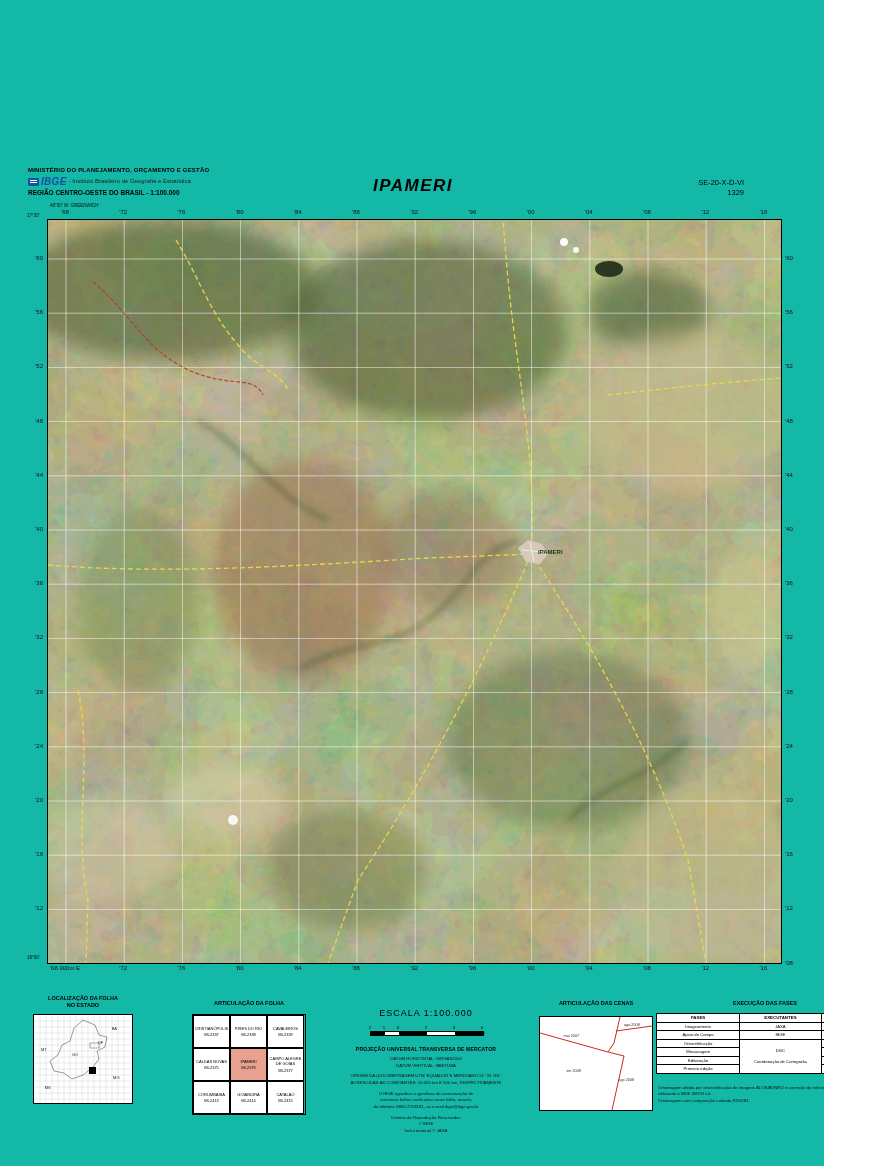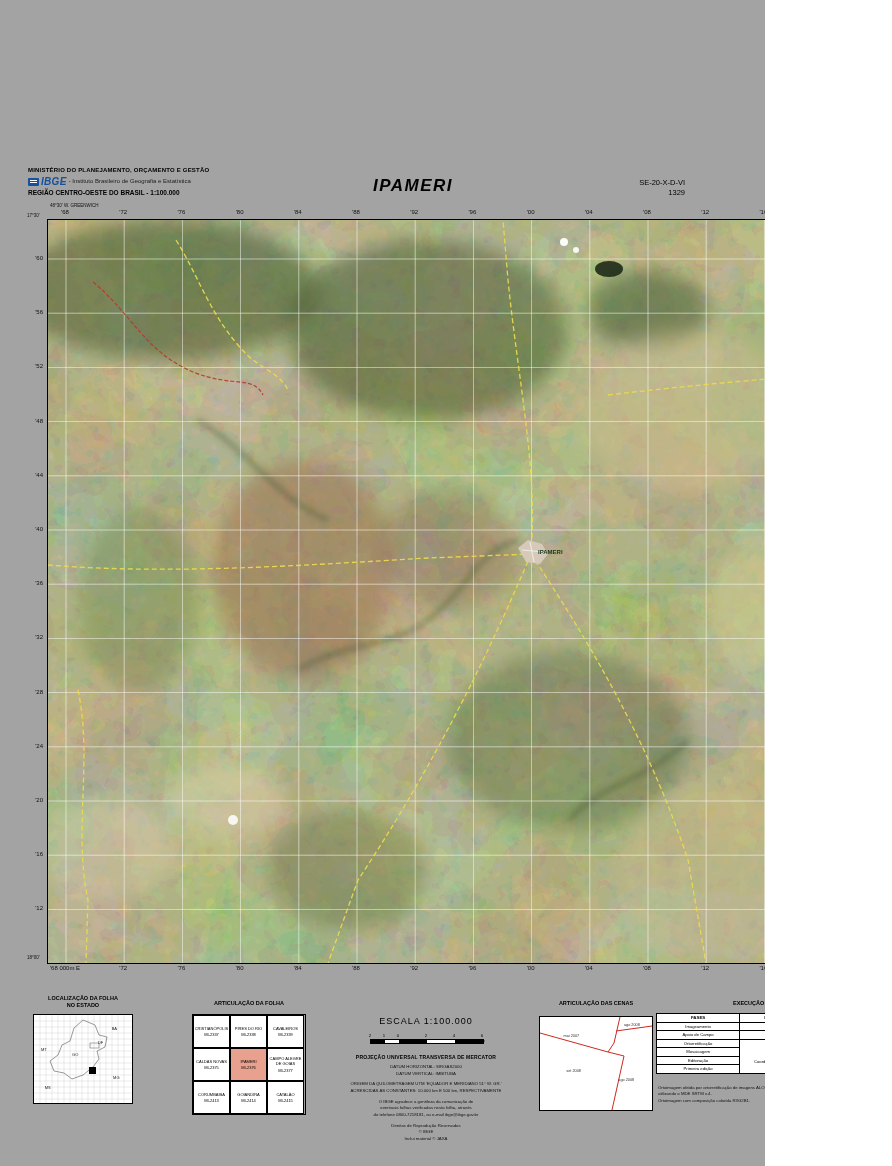--- a/index.html
+++ b/index.html
@@ -1,16 +1,16 @@
 <!DOCTYPE html>
 <html><head>
 <meta charset="utf-8">
 <style>
   html,body{margin:0;padding:0;background:#fff;font-family:"Liberation Sans",sans-serif;color:#000;}
-  .sheet{position:relative;width:765px;height:1166px;background:#a3a3a3;overflow:hidden;}
+  .sheet{position:relative;width:824px;height:1166px;background:#14b8a6;overflow:hidden;}
 
   
   .hdr{position:absolute;left:28px;top:167px;line-height:1.25;}
   .hdr-ministry{font-size:6px;font-weight:bold;letter-spacing:.2px;}
   .logo-row{display:flex;align-items:center;gap:2px;margin:1px 0;}
   .logo-mark{width:11px;height:8px;background:#16519e;border-radius:1px;position:relative;}
   .logo-mark:before{content:"";position:absolute;left:2px;top:2px;width:7px;height:1px;background:#fff;box-shadow:0 2px 0 #fff;}
   .ibge-word{color:#16519e;font-weight:bold;font-style:italic;font-size:10px;letter-spacing:.3px;}
   .ibge-inst{font-size:6px;color:#222;}
   .hdr-region{font-size:6.5px;font-weight:bold;}
@@ -34,21 +34,21 @@
 
   .artf-block{position:absolute;left:188px;top:1000px;width:122px;}
   .art-grid{width:112px;margin:7px auto 0;display:grid;grid-template-columns:repeat(3,37px);border:0.5px solid #000;}
   .art-cell{border:0.5px solid #000;height:29px;display:flex;flex-direction:column;align-items:center;justify-content:center;text-align:center;background:#fff;padding:1px 0;}
   .art-cell.hl{background:#e9a18f;}
   .art-name{font-size:4px;line-height:1.25;}
   .art-code{font-size:4px;margin-top:1.5px;}
 
   .carta-block{position:absolute;left:330px;top:996px;width:192px;text-align:center;}
   .carta-title{font-size:19px;letter-spacing:2px;font-weight:normal;}
-  .carta-escala{font-size:9px;margin-top:20px;letter-spacing:1px;}
+  .carta-escala{font-size:9px;margin-top:12px;letter-spacing:1px;}
   .scalebar-wrap{position:relative;width:116px;height:12px;margin:7px auto 0;}
   .sb-bar{position:absolute;left:2px;top:6px;height:3px;border:0.75px solid #000;display:flex;}
   .sb-seg{height:100%;}
   .sb-tick{position:absolute;top:0;font-size:4.3px;transform:translateX(-50%);}
   .proj-line{font-size:5px;font-weight:bold;margin-top:9px;letter-spacing:.2px;}
   .tiny-line{font-size:4.3px;line-height:1.55;color:#111;}
   .tiny-group{margin-top:4px;}
 
   .cenas-block{position:absolute;left:535px;top:1000px;width:122px;}
   .cenas-box{width:112px;height:93px;margin:9px auto 0;border:0.9px solid #000;position:relative;background:#fff;}

